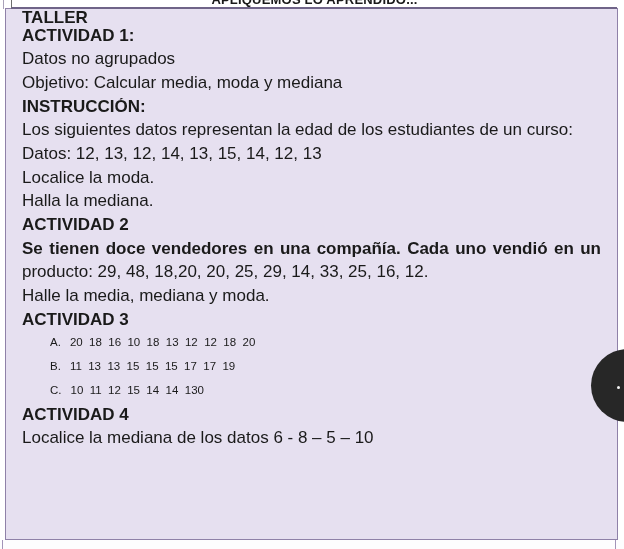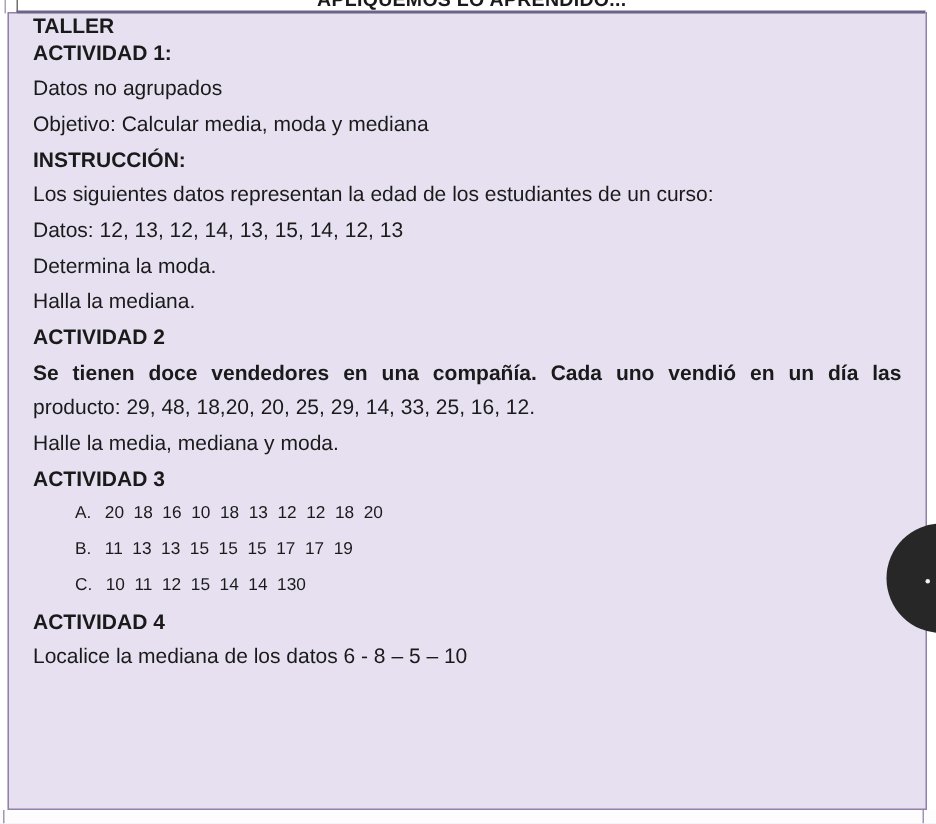--- a/index.html
+++ b/index.html
@@ -45,21 +45,21 @@
     width: 613px; height: 532px;
     box-sizing: border-box;
     background: #e6e0f0;
     border: 1px solid #8f81a8;
     padding: 0 16px 0 16px;
     overflow: hidden;
     z-index: 1;
   }
 
   .line {
-    font-size: 14px;
+    font-size: 17px;
     line-height: 17.5px;
     height: 17.5px;
     margin: 0 0 6.2px 0;
     white-space: pre;
     overflow: hidden;
   }
   .line.tight { margin-bottom: 0; }
   .b { font-weight: bold; }
   .jl {                       
     white-space: normal;
@@ -121,21 +121,21 @@
 <div class="panel">
 
   <div class="line b tight">TALLER</div>
 
   <div class="line b">ACTIVIDAD 1:</div>
   <div class="line">Datos no agrupados</div>
   <div class="line">Objetivo: Calcular media, moda y mediana</div>
   <div class="line b">INSTRUCCIÓN:</div>
   <div class="line">Los siguientes datos representan la edad de los estudiantes de un curso:</div>
   <div class="line">Datos: 12, 13, 12, 14, 13, 15, 14, 12, 13</div>
-  <div class="line">Determina la moda.</div>
+  <div class="line">Localice la moda.</div>
   <div class="line">Halla la mediana.</div>
 
   <div class="line b">ACTIVIDAD 2</div>
   <div class="line jl">Se tienen doce vendedores en una compañía. Cada uno vendió en un día las siguientes cantidades de un</div>
   <div class="line">producto: 29, 48, 18,20, 20, 25, 29, 14, 33, 25, 16, 12.</div>
   <div class="line">Halle la media, mediana y moda.</div>
 
   <div class="line b">ACTIVIDAD 3</div>
   <div class="obs">
     <span class="obs-label">A.</span>

